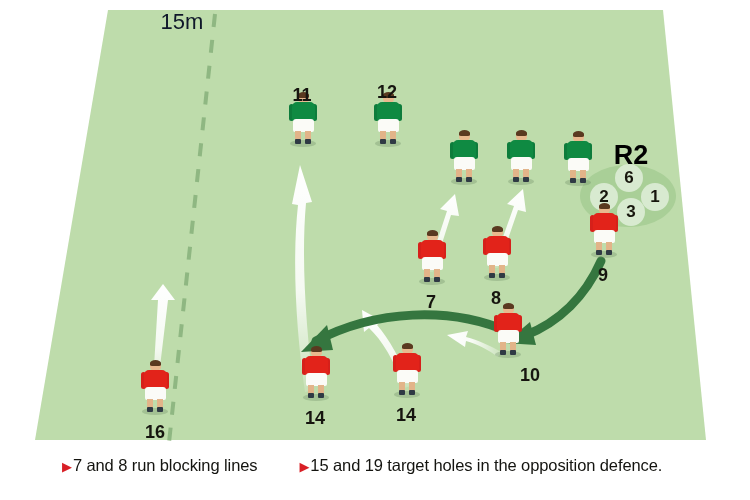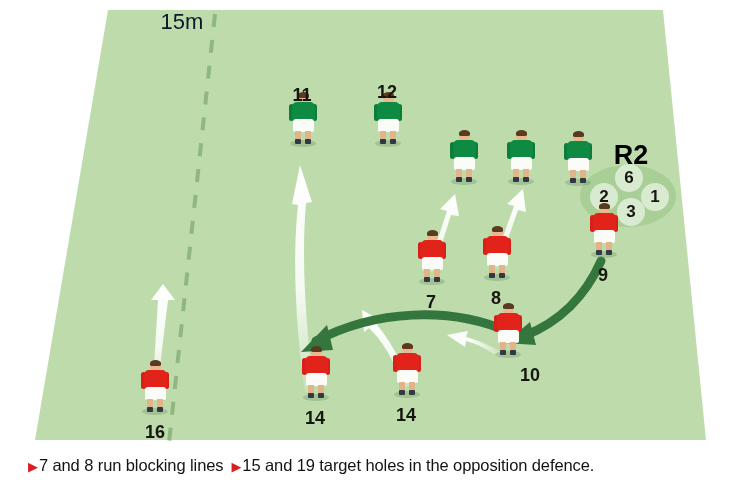--- a/index.html
+++ b/index.html
@@ -169,21 +169,21 @@
     font-size: 16.5px;
     color: #141410;
     white-space: nowrap;
     letter-spacing: -0.1px;
   }
   .bullet {
     color: #d81f26;
     font-size: 13px;
     margin-right: 1px;
   }
-  .cap-seg { margin-right: 8px; }
+  .cap-seg { margin-right: 8px; margin-left: 34px; }
 </style>
 </head>
 <body>
 
 <div id="stage">
 
   <svg id="pitch-svg" viewBox="0 0 750 500">
     <polygon points="108,10 663,10 706,440 35,440" fill="#bedcab"></polygon>
 
     <line x1="215" y1="14" x2="168" y2="452" stroke="#8fb782" stroke-width="4" stroke-dasharray="13 13"></line>

